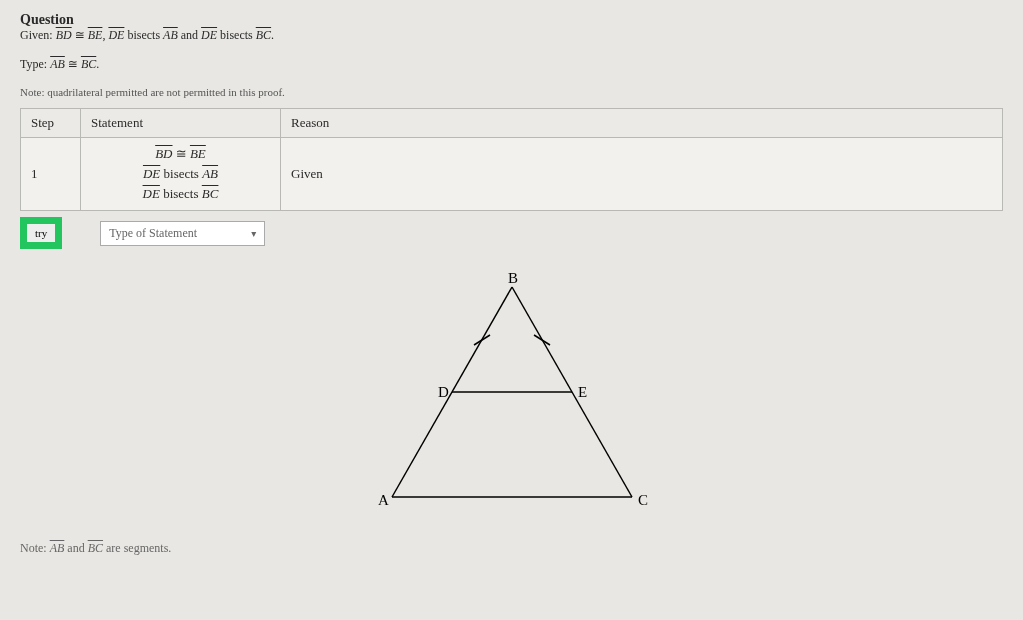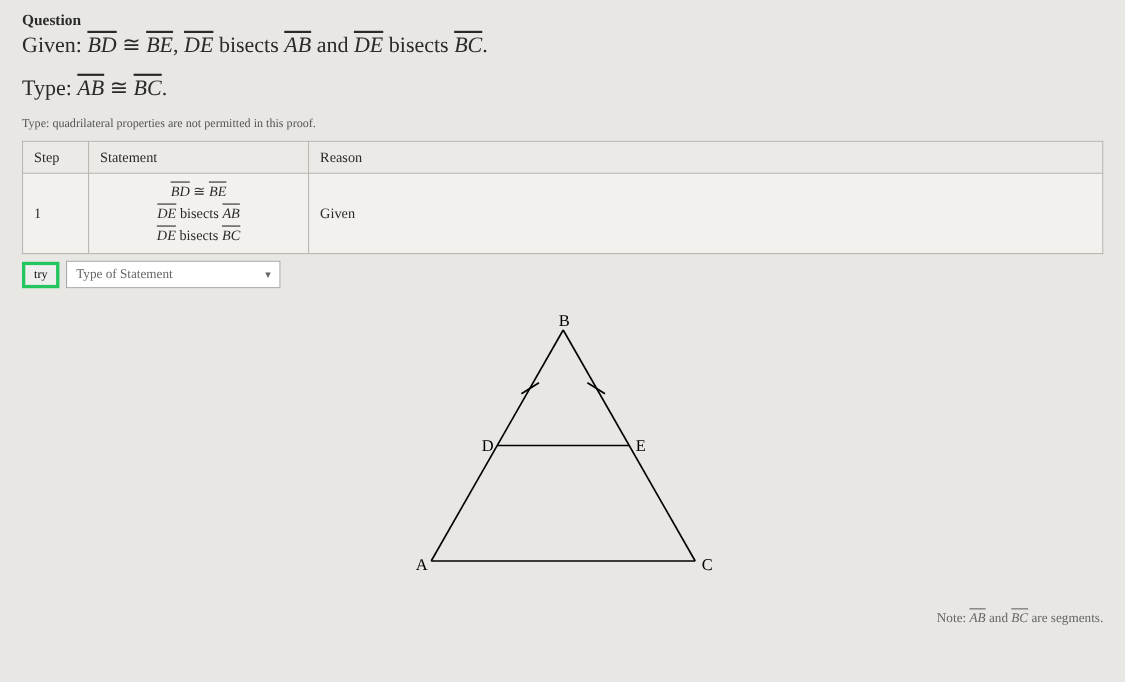--- a/index.html
+++ b/index.html
@@ -4,21 +4,21 @@
   <style>
     * { box-sizing: border-box; margin: 0; padding: 0; }
     body {
       font-family: "Times New Roman", serif;
       background: #e8e7e3;
       color: #2a2a2a;
       padding: 12px 20px;
       width: 1023px;
     }
     .section-title { font-weight: bold; font-size: 14px; margin-bottom: 0; }
-    .given, .prove { font-size: 20px; margin-bottom: 14px; }
+    .given, .prove { font-size: 12px; margin-bottom: 14px; }
     .note { font-size: 11px; color: #555; margin-bottom: 10px; }
     .overline { text-decoration: overline; font-style: italic; }
     .italic { font-style: italic; }
     table.proof {
       border-collapse: collapse;
       width: 100%;
       background: #f2f1ed;
       margin-bottom: 6px;
     }
     table.proof th, table.proof td {
@@ -27,60 +27,61 @@
       text-align: left;
       font-size: 13px;
       vertical-align: middle;
     }
     table.proof th { background: #eceae6; font-weight: normal; }
     .step-col { width: 60px; text-align: center; }
     .stmt-col { width: 200px; }
     .stmt-line { text-align: center; padding: 2px 0; font-size: 13px; }
     .try-row { display: flex; align-items: center; gap: 6px; margin-top: 2px; }
     .try-btn {
-      border: 3px solid #22c55e;
+      border: 7px solid #22c55e;
       background: #eee;
       padding: 3px 8px;
       font-size: 11px;
       cursor: pointer;
       font-family: inherit;
     }
     .type-select {
       border: 1px solid #aaa;
       background: #fff;
       padding: 4px 8px;
       font-size: 12px;
-      width: 195px;
+      width: 165px;
       display: flex;
       justify-content: space-between;
       align-items: center;
       cursor: pointer;
       color: #666;
+      margin-left: 32px;
     }
     .chev { font-size: 10px; }
     .figure-wrap { text-align: center; margin-top: 18px; }
     svg.figure { display: block; margin: 0 auto; }
-    .fig-note { font-size: 12px; color: #666; margin-top: 14px; text-align: right; }
+    .fig-note { font-size: 12px; color: #666; margin-top: 14px; text-align: left; }
   </style>
 </head>
 <body>
 
 <div class="section-title">Question</div>
 
 <div class="given">
   <span>Given: </span>
   <span class="overline">BD</span><span> ≅ </span><span class="overline">BE</span><span>, </span><span class="overline">DE</span><span> bisects </span><span class="overline">AB</span><span> and </span><span class="overline">DE</span><span> bisects </span><span class="overline">BC</span><span>.</span>
 </div>
 
 <div class="prove">
   <span>Type: </span>
   <span class="overline">AB</span><span> ≅ </span><span class="overline">BC</span><span>.</span>
 </div>
 
-<div class="note">Type: quadrilateral properties are not permitted in this proof.</div>
+<div class="note">Note: quadrilateral permitted are not permitted in this proof.</div>
 
 <table class="proof">
   <thead>
     <tr>
       <th class="step-col">Step</th>
       <th class="stmt-col">Statement</th>
       <th>Reason</th>
     </tr>
   </thead>
   <tbody>

